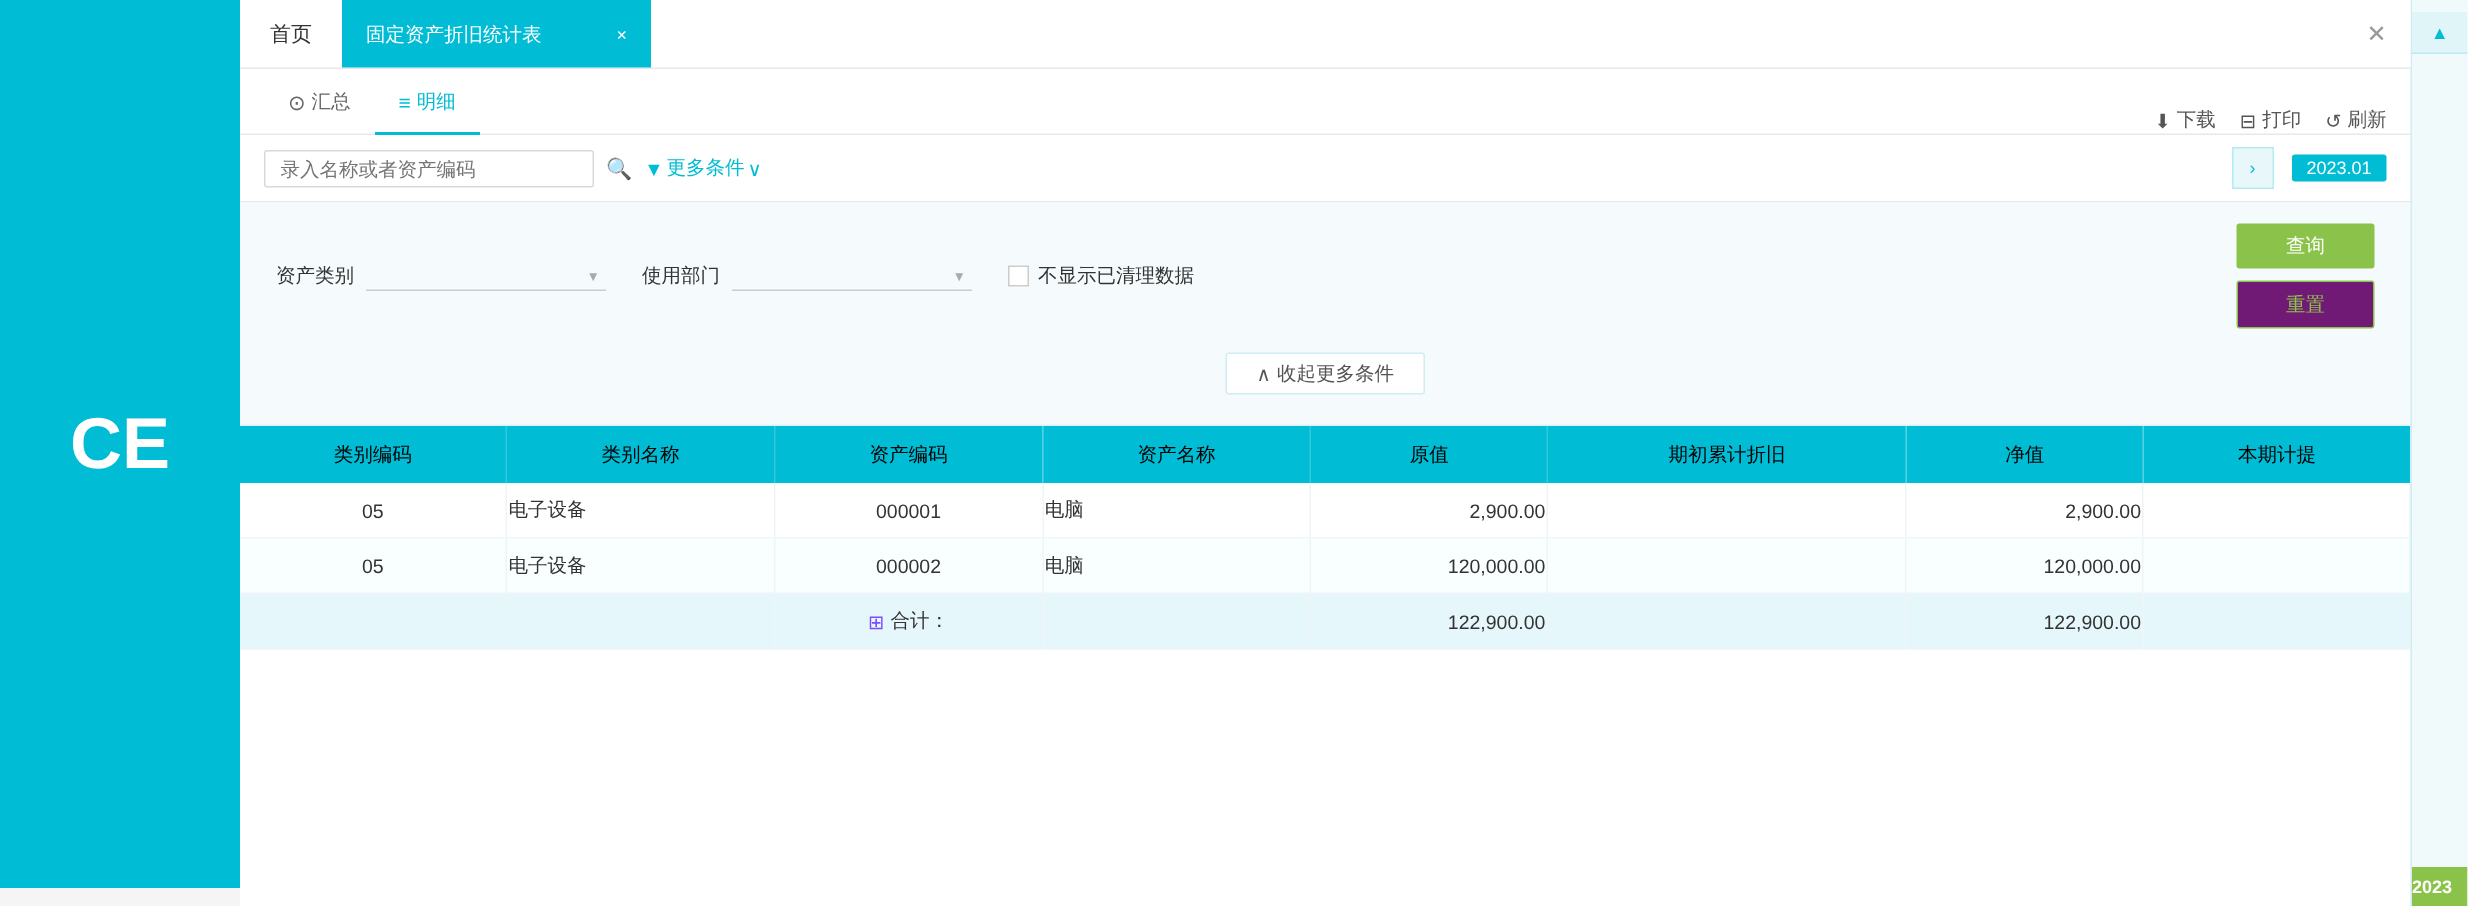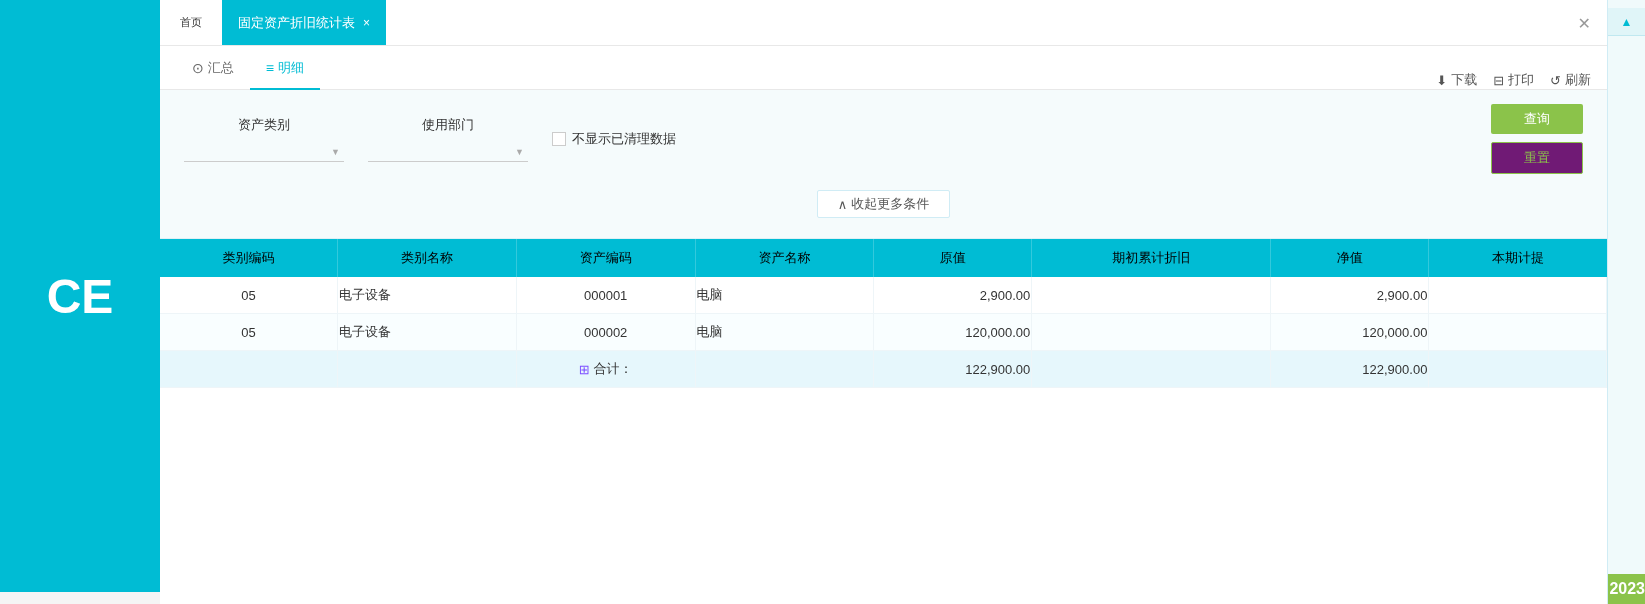--- a/index.html
+++ b/index.html
@@ -28,36 +28,37 @@
       align-items: center;
       background: #fff;
       border-bottom: 1px solid #e8e8e8;
       height: 46px;
       padding: 0 0 0 0;
       position: relative;
     }
     .nav-home {
       padding: 0 20px;
       color: #333;
-      font-size: 11px;
+      font-size: 14px;
       height: 100%;
       display: flex;
       align-items: center;
       cursor: pointer;
     }
     .nav-tab {
       display: flex;
       align-items: center;
       height: 100%;
       padding: 0 16px;
       background: #00bcd4;
       color: #fff;
       font-size: 13px;
       cursor: pointer;
       position: relative;
+      gap: 42px;
     }
     .nav-tab .close-btn {
       margin-left: 8px;
       color: #fff;
       font-size: 12px;
       cursor: pointer;
     }
     .close-window {
       position: absolute;
       right: 16px;
@@ -175,21 +176,20 @@
     .filter-row {
       display: flex;
       align-items: center;
       gap: 24px;
       margin-bottom: 10px;
     }
     .filter-field {
       display: flex;
       align-items: center;
       gap: 8px;
-      flex-direction: column;
     }
     .filter-label {
       color: #333;
       font-size: 13px;
       white-space: nowrap;
     }
     .filter-select {
       border: none;
       border-bottom: 1px solid #ccc;
       background: transparent;
@@ -358,23 +358,23 @@
       color: #555;
       cursor: pointer;
       border-bottom: 1px solid #e0f0f5;
       white-space: nowrap;
     }
     .year-badge {
       margin-top: auto;
       background: #8bc34a;
       color: #fff;
       width: 100%;
-      text-align: right;
+      text-align: left;
       padding: 6px 0;
-      font-size: 16px;
+      font-size: 12px;
       font-weight: bold;
     }
     .logo-area {
       width: 160px;
       background: #00bcd4;
       display: flex;
       align-items: center;
       justify-content: center;
       color: #fff;
       font-size: 48px;
@@ -419,20 +419,31 @@
         <span>⊟</span>
         <span>打印</span>
       </div>
       <div class="toolbar-btn">
         <span>↺</span>
         <span>刷新</span>
       </div>
     </div>
   </div>
 
+  <div class="filter-bar">
+    <input class="search-input" type="text" placeholder="录入名称或者资产编码" style="">
+    <span class="search-icon-btn">🔍</span>
+    <div class="more-conditions">
+      <span>▼</span>
+      <span>更多条件</span>
+      <span>∨</span>
+    </div>
+    <div class="filter-arrow">›</div>
+    <div class="date-chip">2023.01</div>
+  </div>
 
   <div class="advanced-filter">
     <div class="filter-row">
       <div class="filter-field">
         <span class="filter-label">资产类别</span>
         <div class="filter-select-wrap">
           <select class="filter-select">
             <option></option>
           </select>
         </div>

